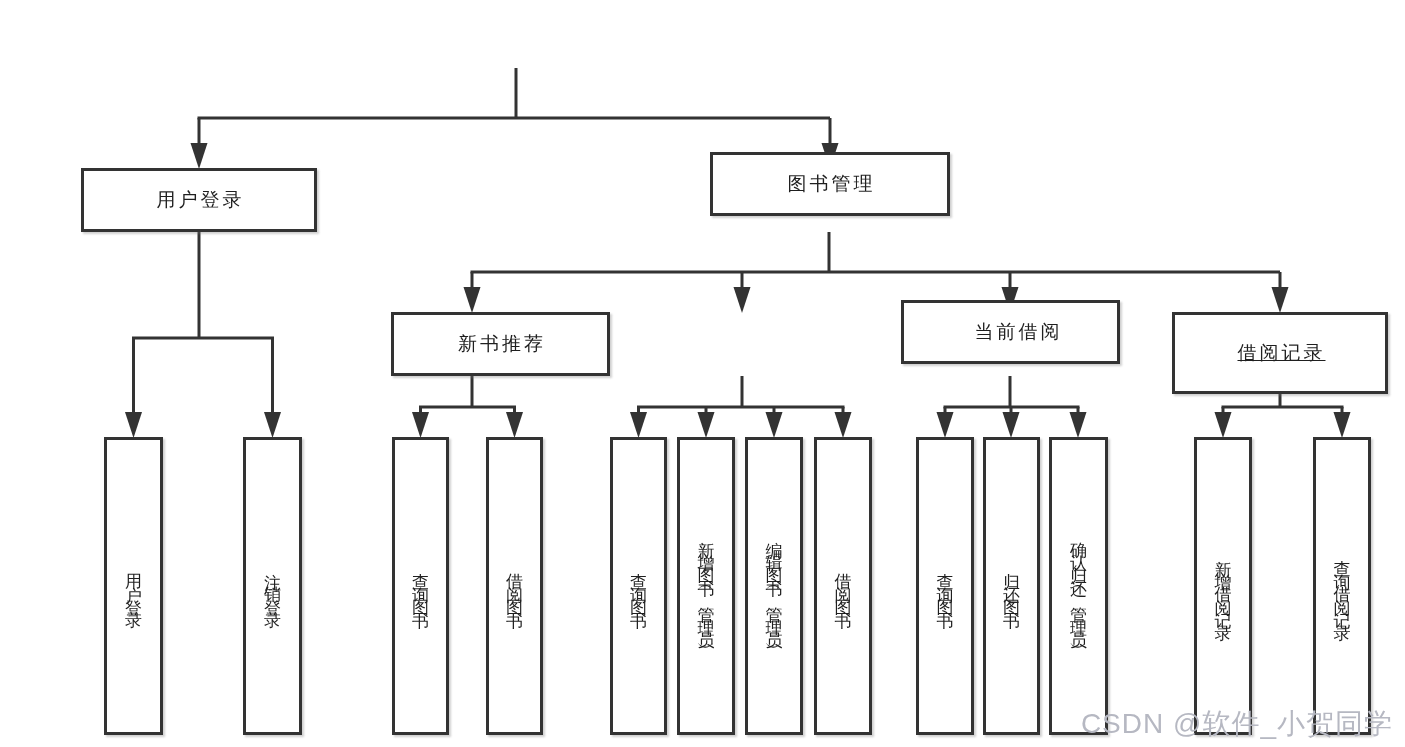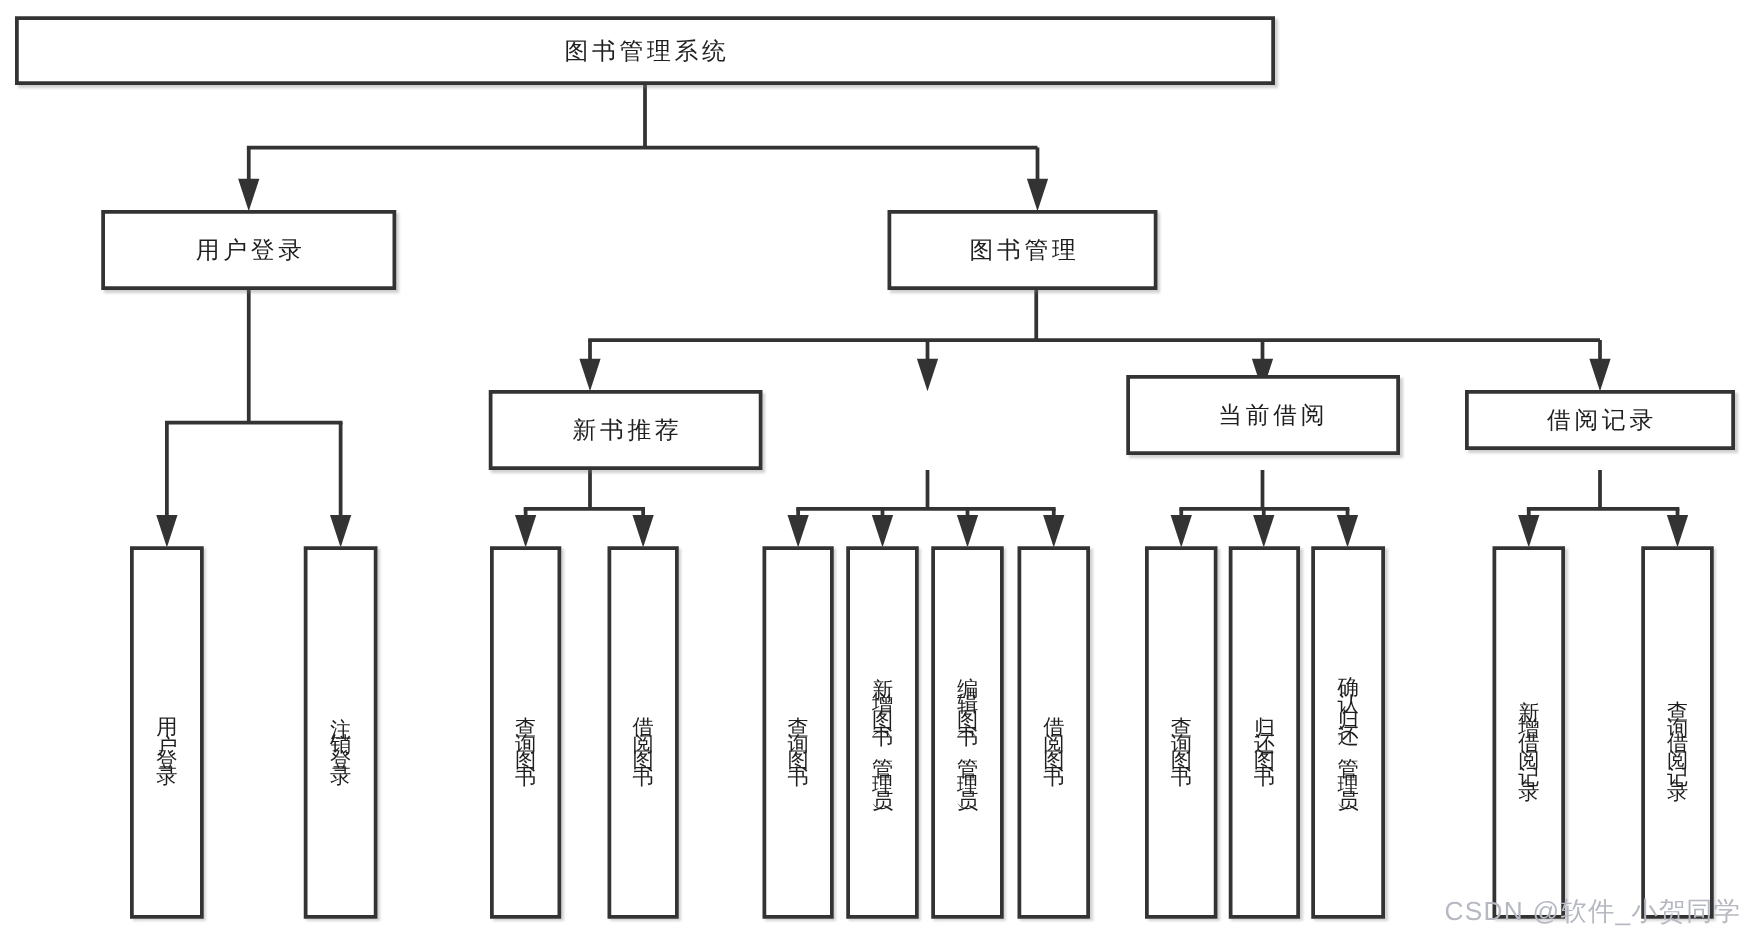--- a/index.html
+++ b/index.html
@@ -26,21 +26,21 @@
     writing-mode:vertical-lr;
     text-orientation:mixed;
     font-size:17px;
     line-height:1;
     letter-spacing:13px;
     white-space:nowrap;
   }
   .watermark{
     position:absolute;z-index:2;
     right:12px;bottom:4px;
-    font-size:21px;
+    font-size:28px;
     color:var(--watermark,#b6b8c2);
     letter-spacing:1px;
   }
 </style>
 </head>
 <body>
 
 <div class="canvas">
 
   <svg class="connectors" width="1405" height="747" aria-hidden="true">
@@ -98,38 +98,35 @@
     <polygon points="1069.5,412 1086.5,412 1078,438"></polygon>
 
     <line x1="1280" y1="376" x2="1280" y2="407"></line>
     <line x1="1221.5" y1="407" x2="1343.5" y2="407"></line>
     <line x1="1223" y1="407" x2="1223" y2="420"></line>
     <polygon points="1214.5,412 1231.5,412 1223,438"></polygon>
     <line x1="1342" y1="407" x2="1342" y2="420"></line>
     <polygon points="1333.5,412 1350.5,412 1342,438"></polygon>
   </svg>
 
-  <div class="node hnode" style="left:12px;top:13px;width:1008px;height:55px;">
-    <span>图书管理系统</span>
-  </div>
 
   <div class="node hnode" style="left:81px;top:168px;width:236px;height:64px;">
     <span>用户登录</span>
   </div>
-  <div class="node hnode" style="left:710px;top:168px;width:216px;height:64px;">
+  <div class="node hnode" style="left:710px;top:152px;width:240px;height:64px;">
     <span>图书管理</span>
   </div>
 
   <div class="node hnode" style="left:363px;top:312px;width:219px;height:64px;margin-left:28px;">
     <span>新书推荐</span>
   </div>
   <div class="node hnode" style="left:901px;top:300px;width:219px;height:64px;padding-left:16px;">
     <span>当前借阅</span>
   </div>
-  <div class="node hnode" style="left:1172px;top:312px;width:216px;height:48px;">
+  <div class="node hnode" style="left:1172px;top:312px;width:216px;height:82px;text-decoration:underline;">
     <span>借阅记录</span>
   </div>
 
   <div class="node leaf" style="left:104px;top:437px;width:59px;height:298px;">
     <span>用户登录</span>
   </div>
   <div class="node leaf" style="left:243px;top:437px;width:59px;height:298px;">
     <span>注销登录</span>
   </div>
 

